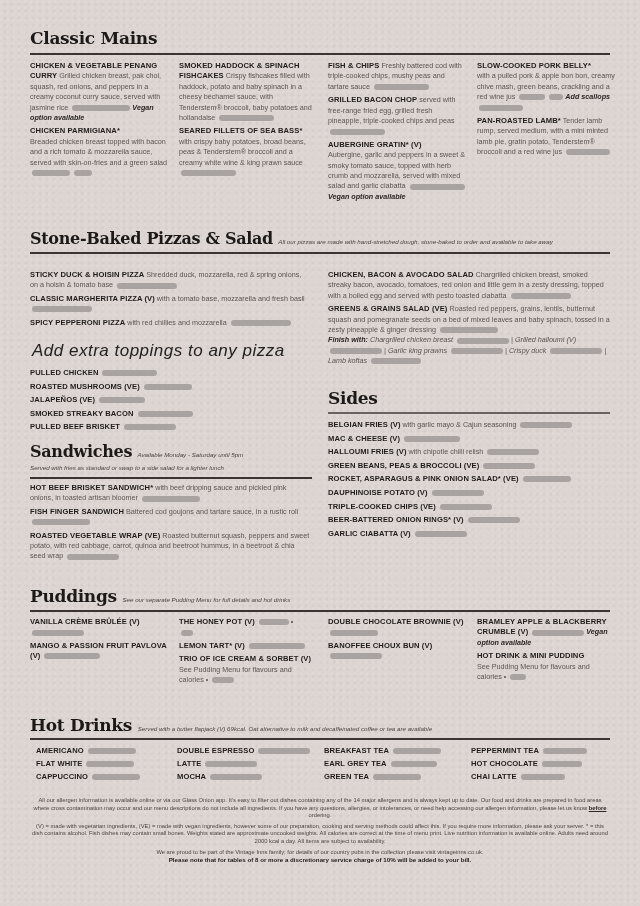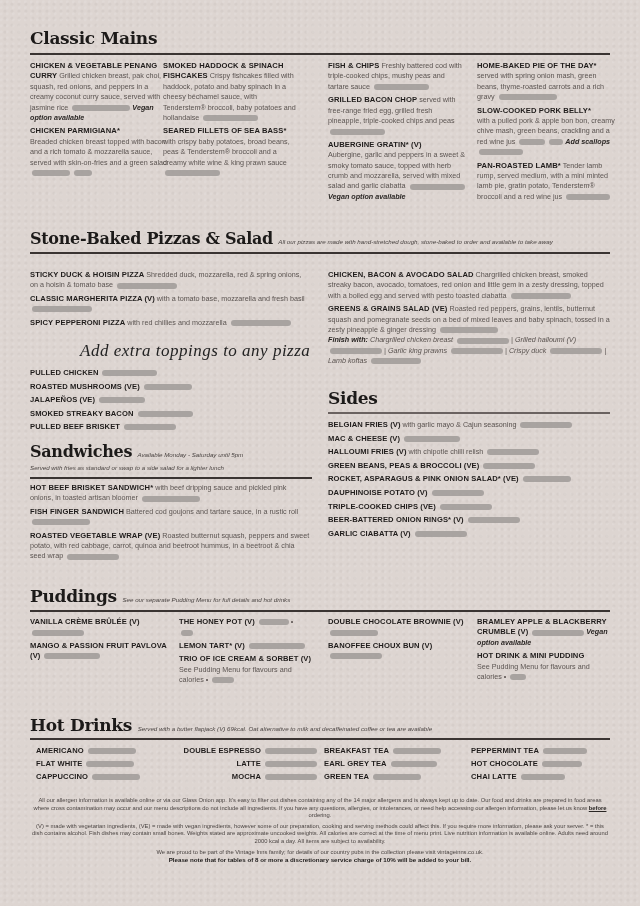--- a/index.html
+++ b/index.html
@@ -37,22 +37,22 @@
   .nm { font-weight: bold; color: #1f1c1b; font-size: 7.6px; letter-spacing: 0.1px; }
   .desc { color: #5b5451; }
   .price {
     display: inline-block; height: 6px; background: #9f9a98; border-radius: 3px;
     vertical-align: middle; opacity: 0.85; margin-left: 2px;
   }
   .opt { font-weight: bold; font-style: italic; color: #2a2624; }
   .finish { font-style: italic; color: #5a5350; }
   .finish b { color: #2a2624; }
   .script {
-    position: absolute; font-family: Liberation Serif, serif; font-style: italic;
-    font-size: 17px; color: #222; letter-spacing: 0.5px; margin-left: 48px;
+    position: absolute; font-family: Liberation Sans, sans-serif; font-style: italic;
+    font-size: 17px; color: #222; letter-spacing: 0.5px;
   }
   .line-item { height: 13.6px; line-height: 13.6px; }
   .drinks .line-item { height: 13px; line-height: 13px; }
   .footer { position: absolute; left: 30px; width: 580px; text-align: center; font-size: 5.8px; line-height: 7.6px; color: #4a4442; }
   .footer p { margin-bottom: 3px; }
   .footer .bold { font-weight: bold; color: #1c1a19; font-size: 6.2px; }
   .footer u { font-weight: bold; color: #2a2624; }
 </style>
 </head>
 <body>
@@ -70,21 +70,21 @@
       <span class="opt">Vegan option available</span>
     </div>
     <div class="item">
       <span class="nm">CHICKEN PARMIGIANA*</span><br>
       <span class="desc">Breaded chicken breast topped with bacon and a rich tomato &amp; mozzarella sauce, served with skin-on-fries and a green salad</span>
       <span class="price" style="width:38px;"></span>
       <span class="price" style="width:18px;"></span>
     </div>
   </div>
 
-  <div class="col" style="left:163px;top:61px;width:138px;">
+  <div class="col" style="left:179px;top:61px;width:138px;">
     <div class="item">
       <span class="nm">SMOKED HADDOCK &amp; SPINACH FISHCAKES</span>
       <span class="desc">Crispy fishcakes filled with haddock, potato and baby spinach in a cheesy béchamel sauce, with Tenderstem® broccoli, baby potatoes and hollandaise</span>
       <span class="price" style="width:55px;"></span>
     </div>
     <div class="item">
       <span class="nm">SEARED FILLETS OF SEA BASS*</span>
       <span class="desc">with crispy baby potatoes, broad beans, peas &amp; Tenderstem® broccoli and a creamy white wine &amp; king prawn sauce</span>
       <span class="price" style="width:55px;"></span>
     </div>
@@ -103,25 +103,20 @@
     </div>
     <div class="item">
       <span class="nm">AUBERGINE GRATIN* (V)</span><br>
       <span class="desc">Aubergine, garlic and peppers in a sweet &amp; smoky tomato sauce, topped with herb crumb and mozzarella, served with mixed salad and garlic ciabatta</span>
       <span class="price" style="width:55px;"></span>
       <span class="opt">Vegan option available</span>
     </div>
   </div>
 
   <div class="col" style="left:477px;top:61px;width:138px;">
-    <div class="item">
-      <span class="nm">HOME-BAKED PIE OF THE DAY*</span><br>
-      <span class="desc">served with spring onion mash, green beans, thyme-roasted carrots and a rich gravy</span>
-      <span class="price" style="width:58px;"></span>
-    </div>
     <div class="item">
       <span class="nm">SLOW-COOKED PORK BELLY*</span><br>
       <span class="desc">with a pulled pork &amp; apple bon bon, creamy chive mash, green beans, crackling and a red wine jus</span>
       <span class="price" style="width:26px;"></span>
       <span class="price" style="width:14px;"></span>
       <span class="opt">Add scallops</span>
       <span class="price" style="width:44px;"></span>
     </div>
     <div class="item">
       <span class="nm">PAN-ROASTED LAMB*</span>
@@ -251,21 +246,21 @@
     <span>Hot Drinks</span>
     <span class="sec-sub">Served with a butter flapjack (V) 69kcal. Oat alternative to milk and decaffeinated coffee or tea are available</span>
   </div>
   <div class="rule" style="left:30px;top:738px;width:580px;"></div>
 
   <div class="col drinks" style="left:30px;top:744px;width:140px;margin-left:6px;">
     <div class="line-item"><span class="nm">AMERICANO</span> <span class="price" style="width:48px;"></span></div>
     <div class="line-item"><span class="nm">FLAT WHITE</span> <span class="price" style="width:48px;"></span></div>
     <div class="line-item"><span class="nm">CAPPUCCINO</span> <span class="price" style="width:48px;"></span></div>
   </div>
-  <div class="col drinks" style="left:177px;top:744px;width:140px;text-align:right;">
+  <div class="col drinks" style="left:177px;top:744px;width:140px;">
     <div class="line-item"><span class="nm">DOUBLE ESPRESSO</span> <span class="price" style="width:52px;"></span></div>
     <div class="line-item"><span class="nm">LATTE</span> <span class="price" style="width:52px;"></span></div>
     <div class="line-item"><span class="nm">MOCHA</span> <span class="price" style="width:52px;"></span></div>
   </div>
   <div class="col drinks" style="left:324px;top:744px;width:140px;">
     <div class="line-item"><span class="nm">BREAKFAST TEA</span> <span class="price" style="width:48px;"></span></div>
     <div class="line-item"><span class="nm">EARL GREY TEA</span> <span class="price" style="width:46px;"></span></div>
     <div class="line-item"><span class="nm">GREEN TEA</span> <span class="price" style="width:48px;"></span></div>
   </div>
   <div class="col drinks" style="left:471px;top:744px;width:140px;">

